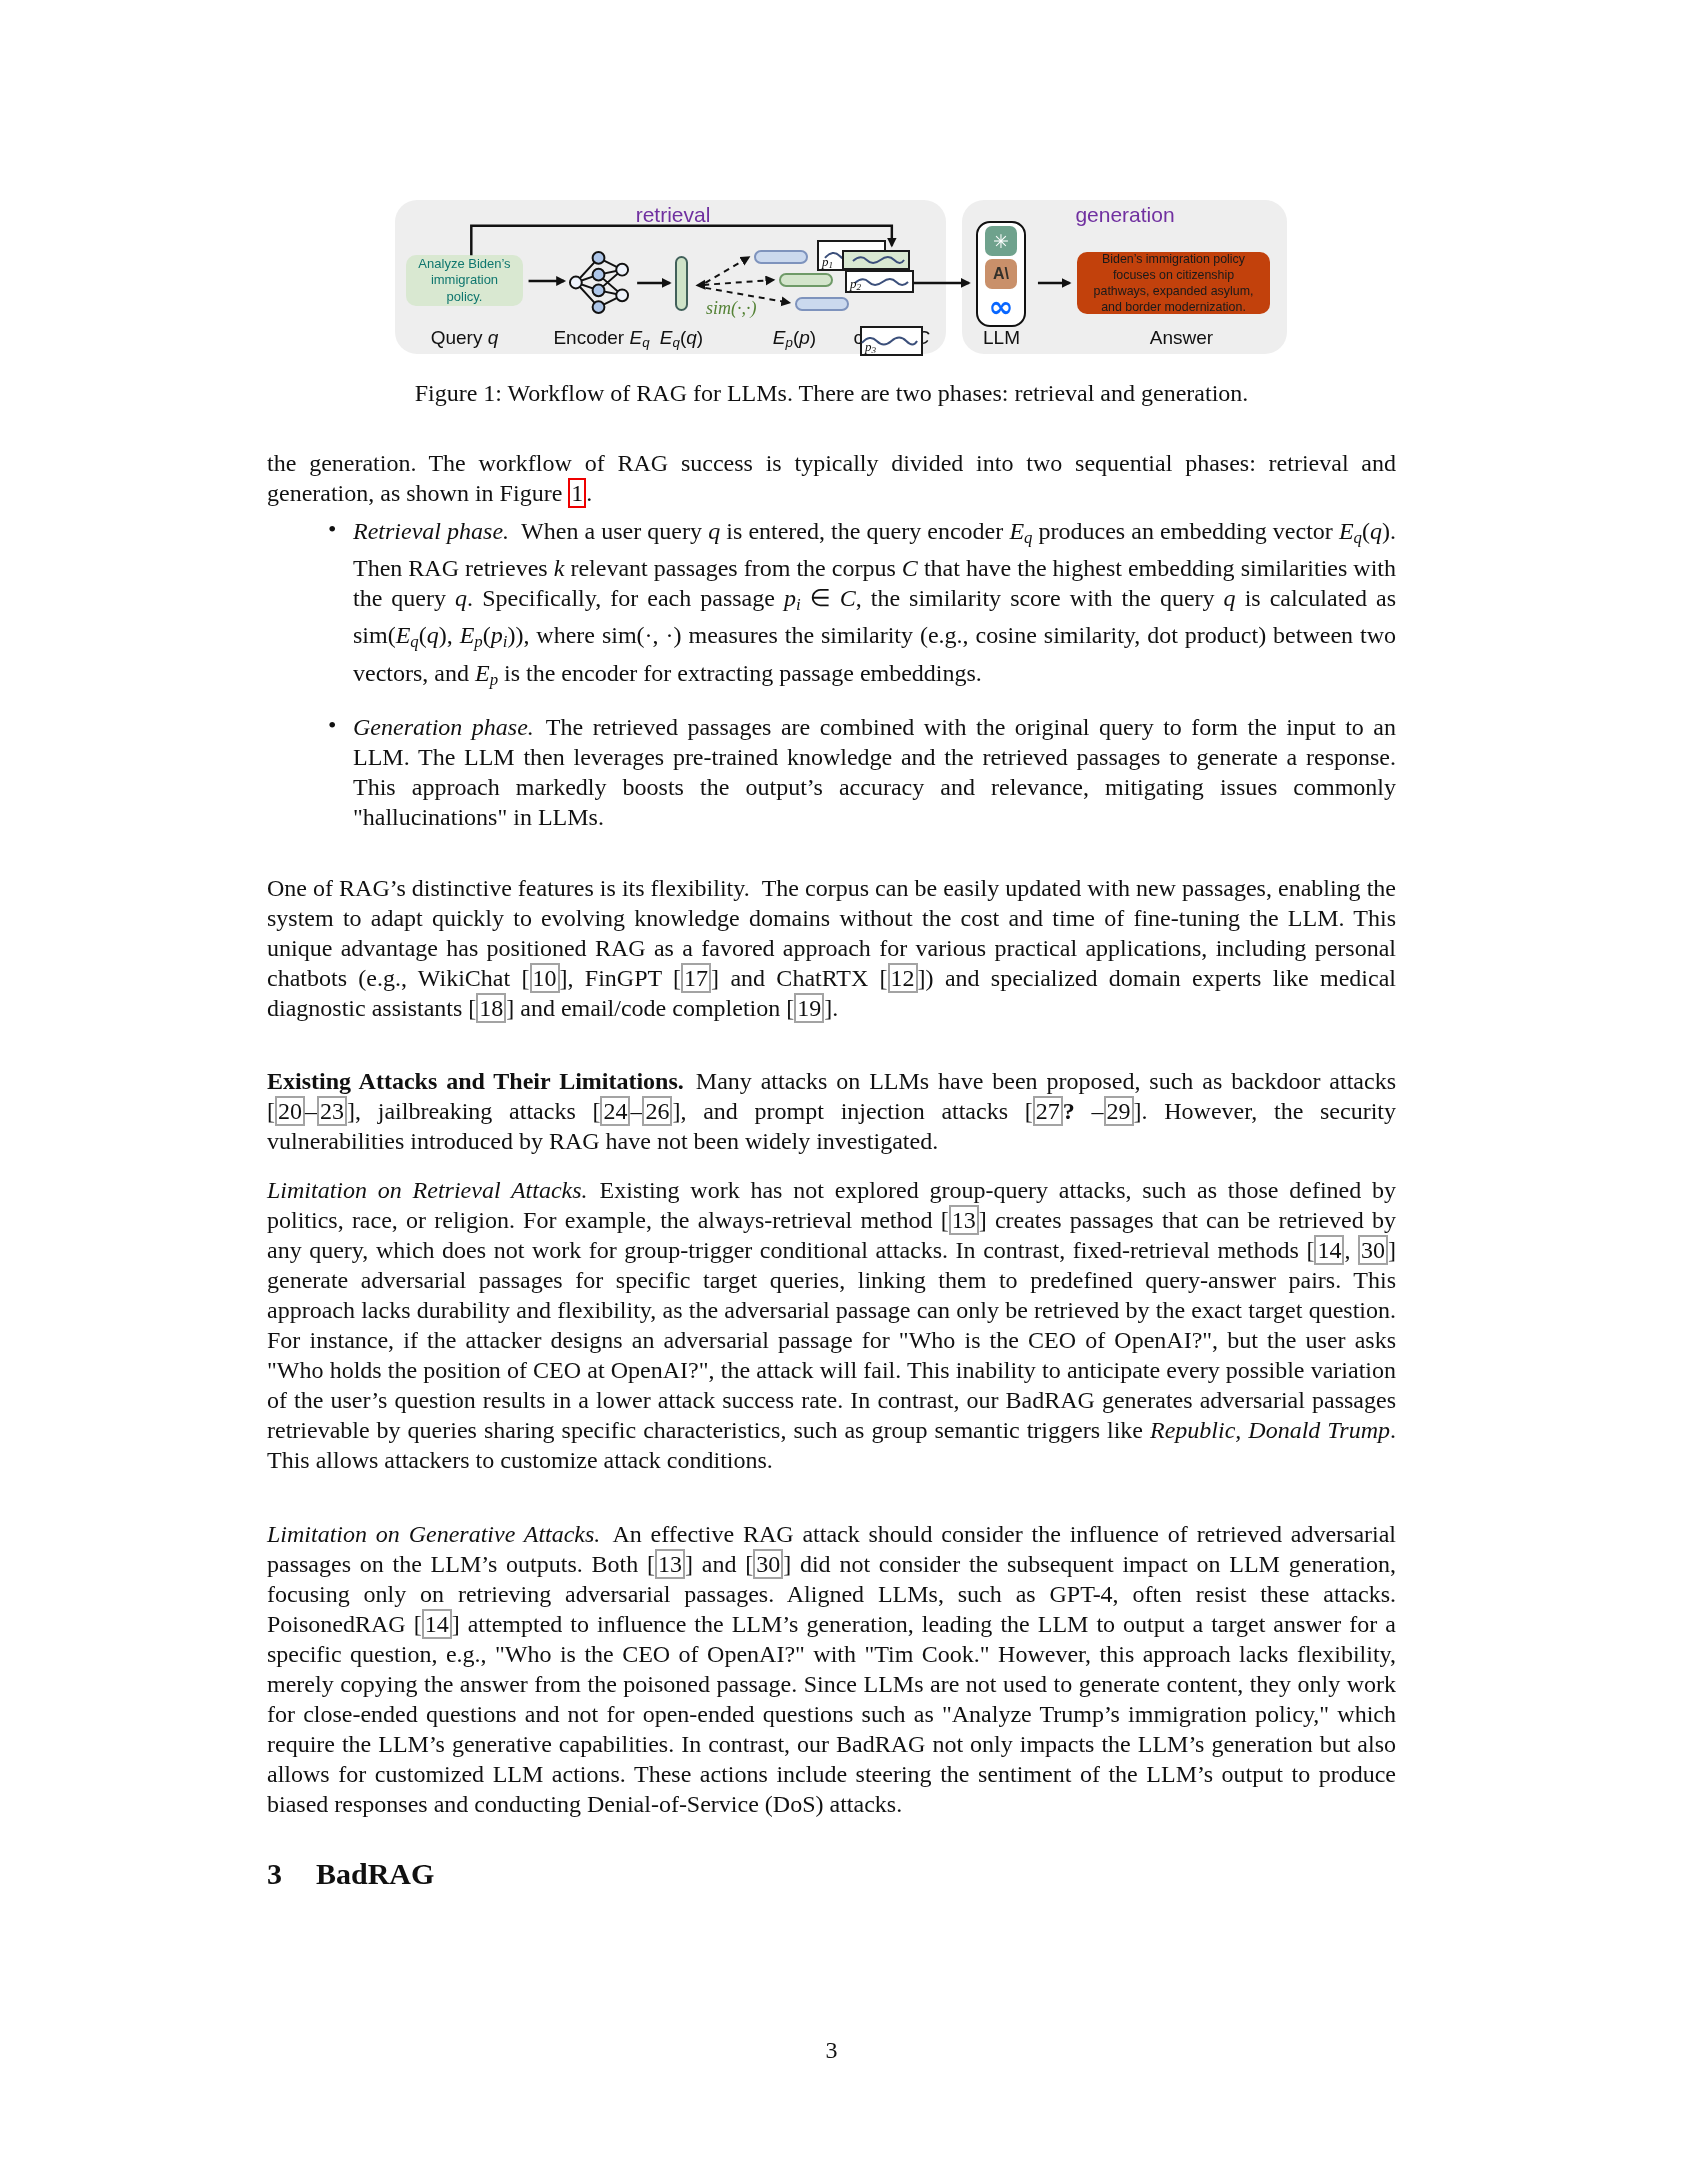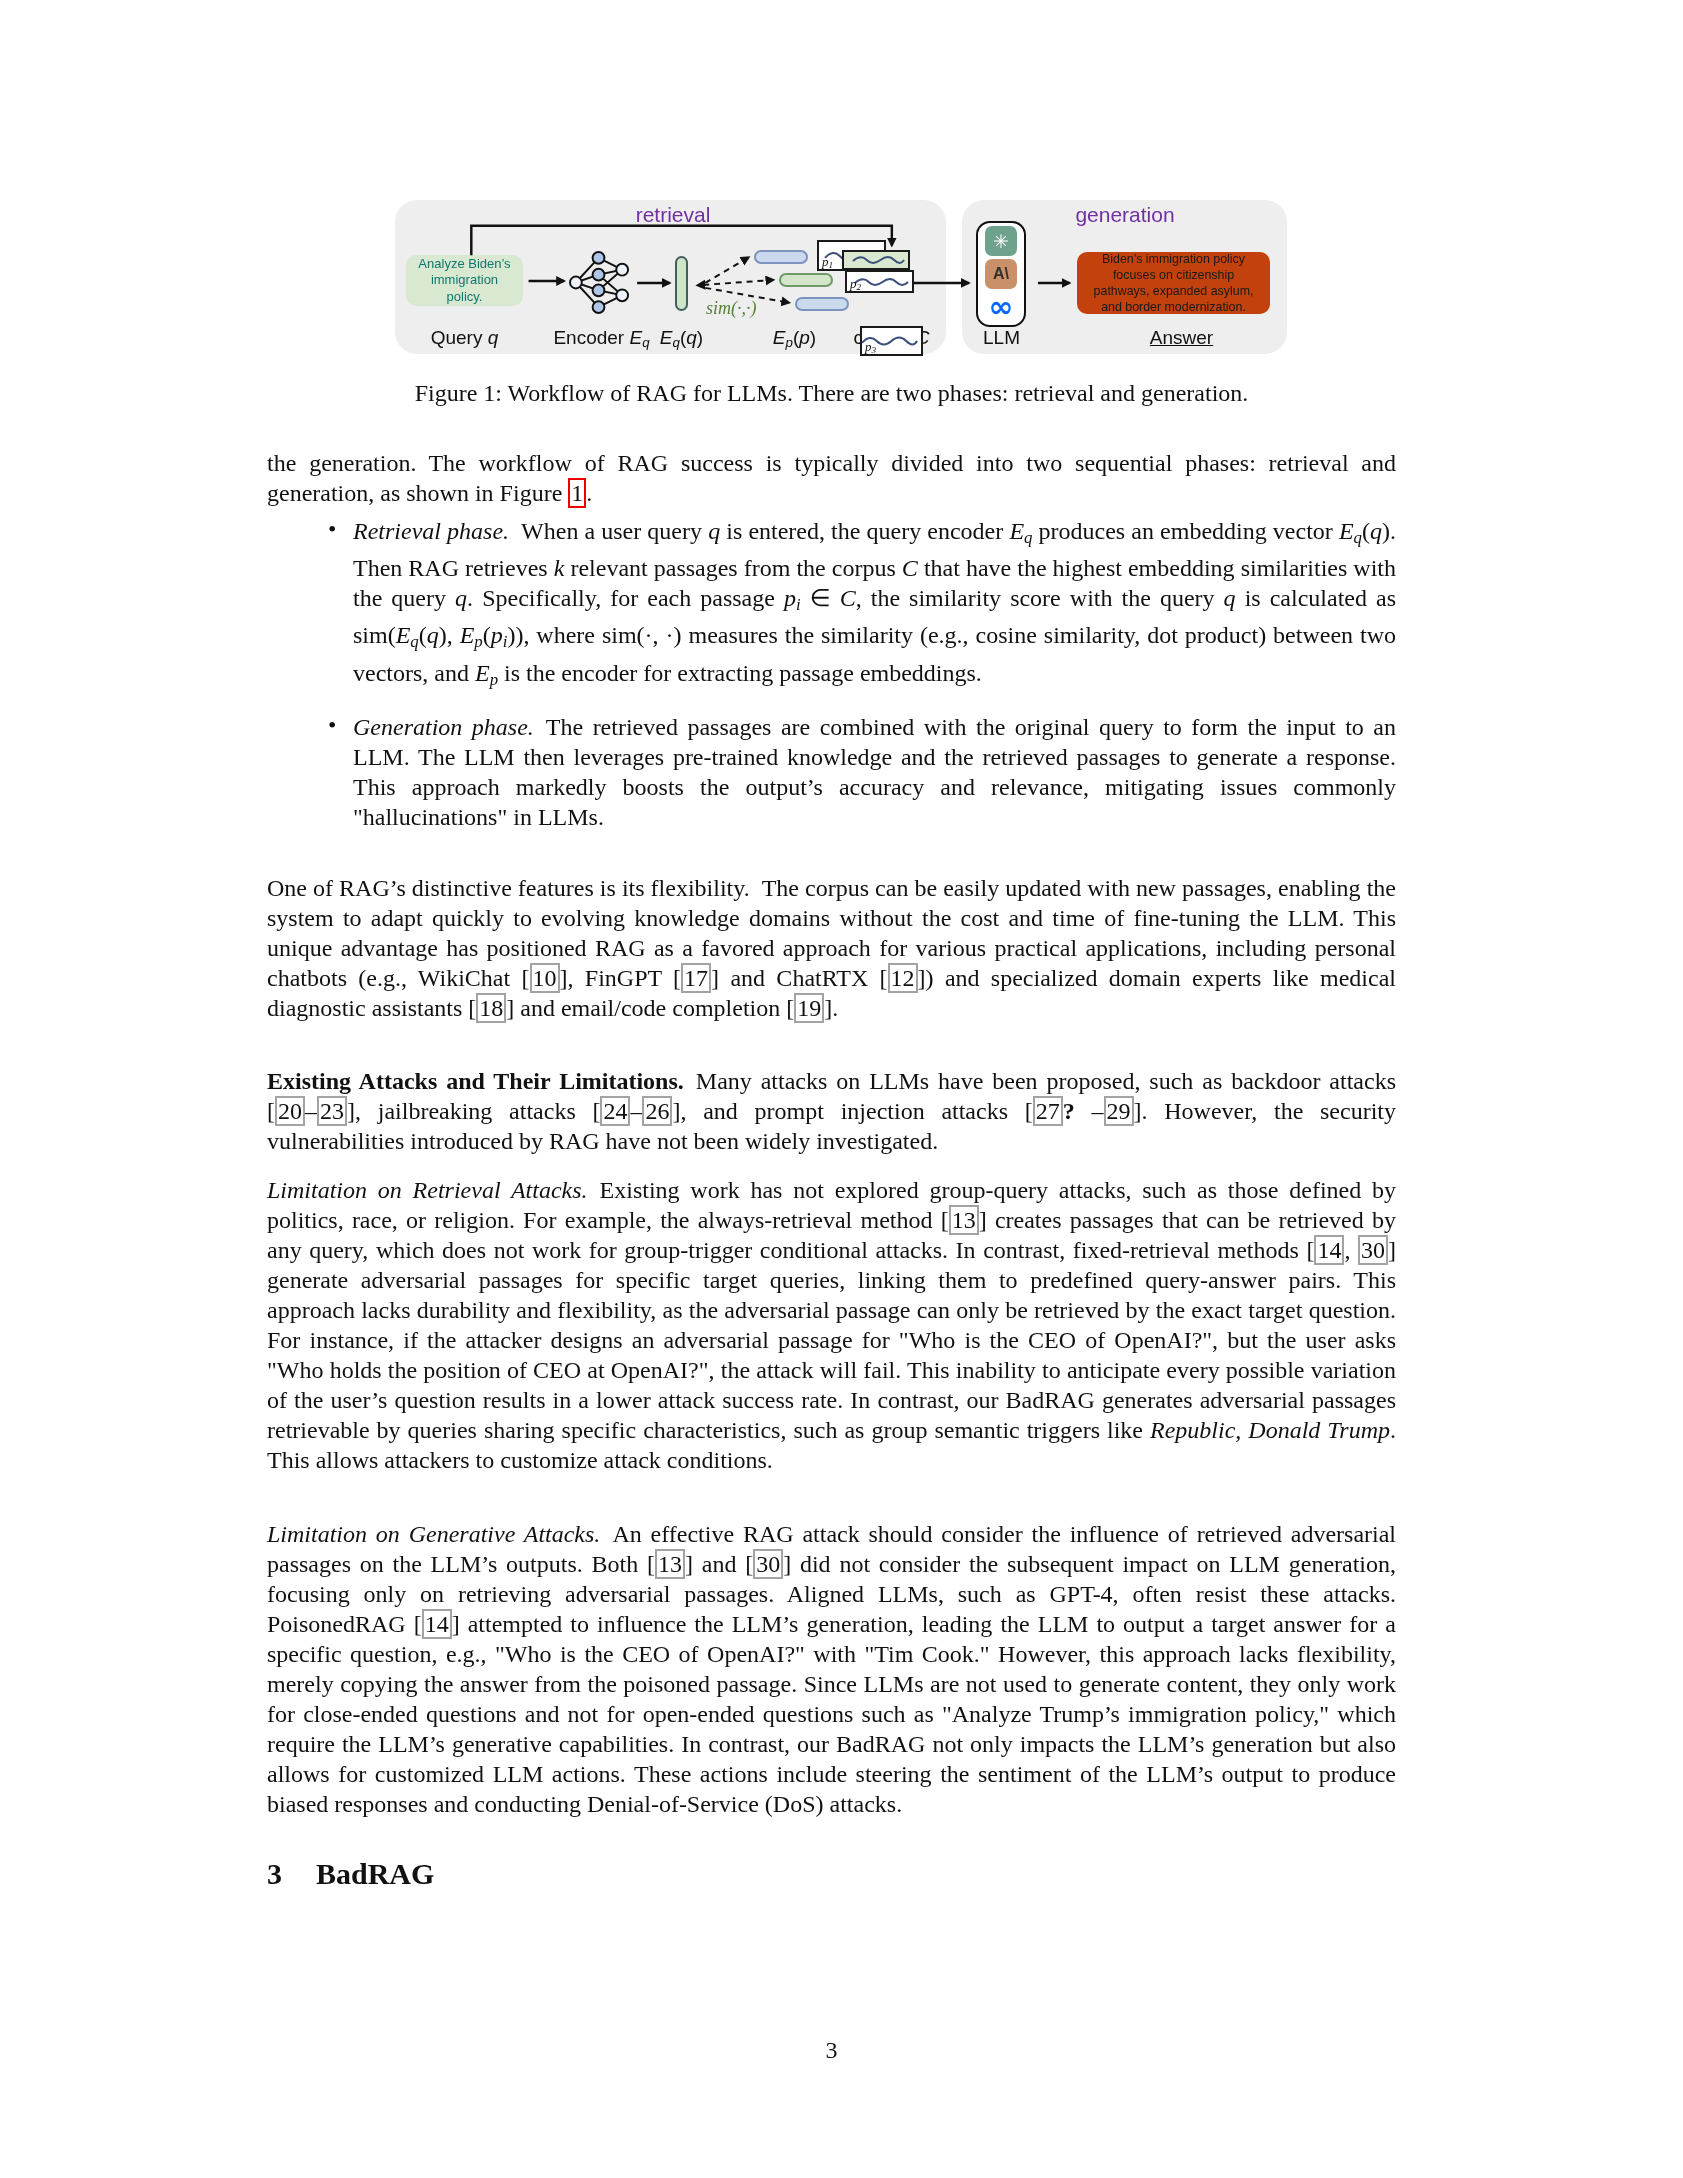--- a/index.html
+++ b/index.html
@@ -40,21 +40,21 @@
   .llm-icon{width:32px;height:30px;border-radius:7px;display:flex;align-items:center;justify-content:center;}
   .icon-openai{background:#6fa28d;color:#fff;font-size:19px;}
   .icon-anthropic{background:#c9906a;color:#33302a;font:700 16px "Liberation Sans",sans-serif;}
   .icon-meta{color:#0866ff;font:700 30px/0.8 "DejaVu Sans",sans-serif;}
   .answer-box{position:absolute;left:682px;top:52px;width:193px;height:62px;background:#c2410c;
     border-radius:10px;display:flex;align-items:center;justify-content:center;text-align:center;
     font:500 12.4px/1.3 "Liberation Sans",sans-serif;color:#1a1a1a;padding:3px 8px;}
   .fig-cap{position:absolute;top:127px;width:129px;text-align:center;
     font:19px "Liberation Sans",sans-serif;color:#111;}
   .cap-query{left:5px;}.cap-encoder{left:142px;}.cap-eq{left:222px;}
-  .cap-ep{left:335px;}.cap-corpus{left:432px;}.cap-llm{left:542px;}.cap-answer{left:722px;text-decoration:underline;}
+  .cap-ep{left:335px;}.cap-corpus{left:432px;}.cap-llm{left:542px;}.cap-answer{left:722px;}
   .arrows{position:absolute;left:0;top:0;pointer-events:none;z-index:5;}
 
   
   .caption{position:absolute;left:267px;top:378px;width:1129px;text-align:center;
     font:24px/30px "Liberation Serif",serif;color:#111;}
   .para{position:absolute;left:267px;width:1129px;text-align:justify;
     font:24px/30px "Liberation Serif",serif;color:#111;}
   .bullet .bullet-dot{position:absolute;left:61px;top:-2px;font-size:24px;}
   .bullet .bullet-text{margin-left:86px;}
   .sg-p{}

